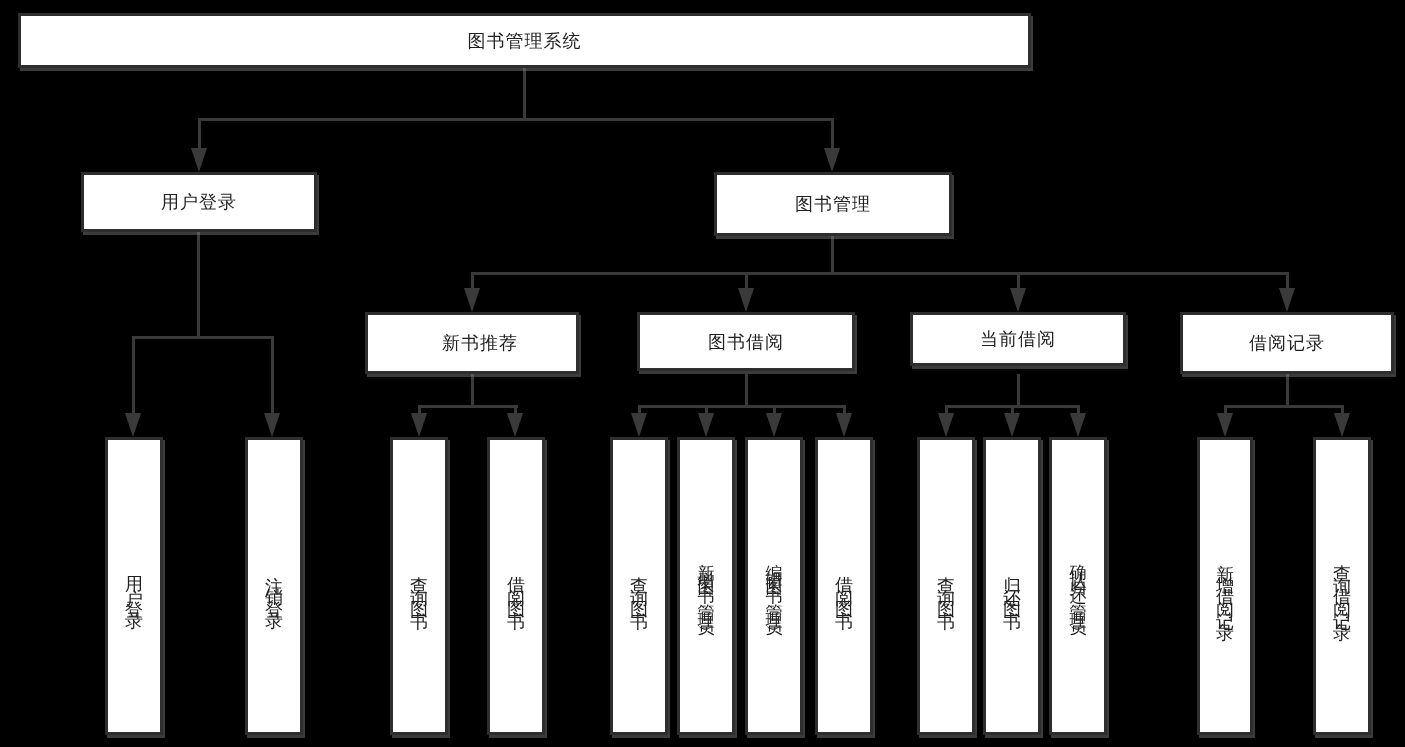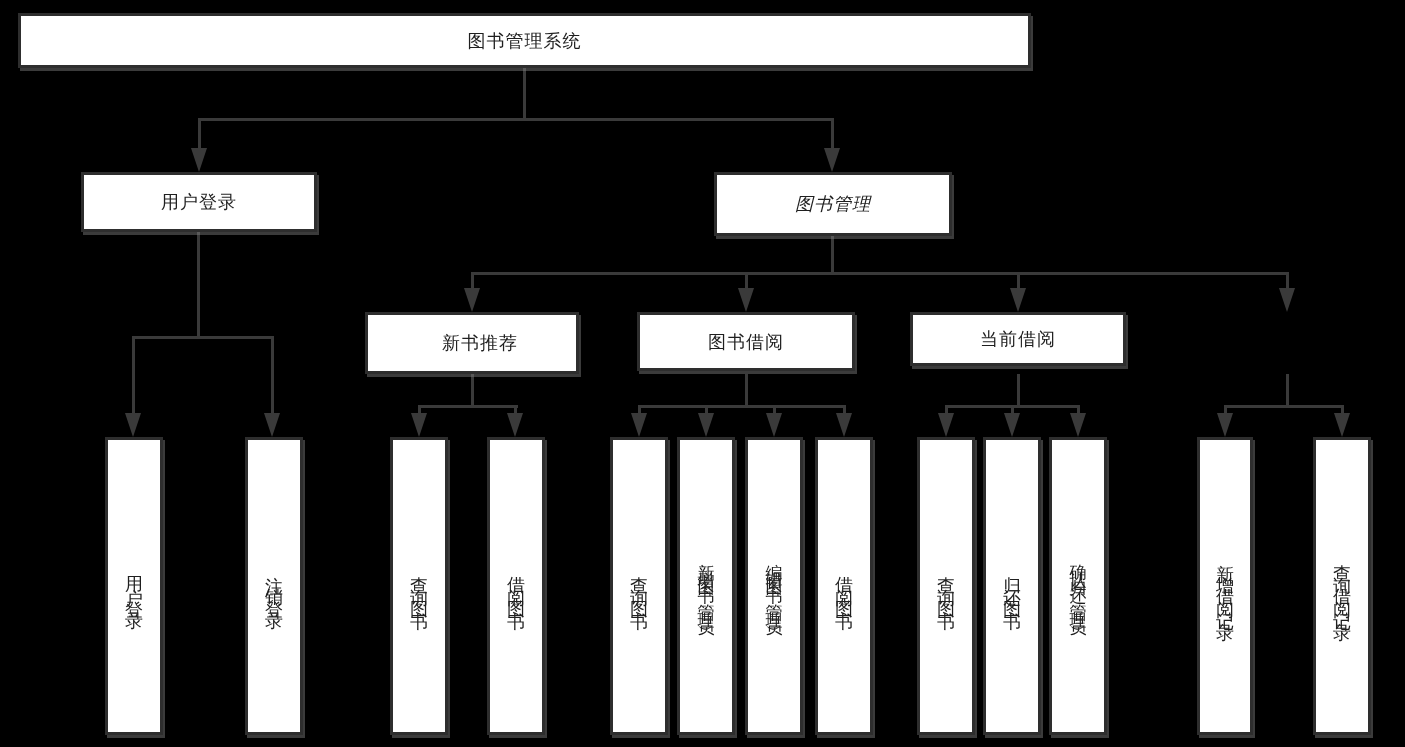--- a/index.html
+++ b/index.html
@@ -95,21 +95,21 @@
   <div class="hbox" style="left:18px; top:13px; width:1013px; height:55px;">图书管理系统</div>
 
   <div class="vline" style="left:523px; top:68px; height:50px;"></div>
   <div class="hline" style="left:198px; top:118px; width:636px;"></div>
   <div class="vline" style="left:198px; top:118px; height:34px;"></div>
   <div class="arrow" style="left:191px; top:148px;"></div>
   <div class="vline" style="left:831px; top:118px; height:34px;"></div>
   <div class="arrow" style="left:824px; top:148px;"></div>
 
   <div class="hbox" style="left:81px; top:172px; width:236px; height:60px;">用户登录</div>
-  <div class="hbox" style="left:714px; top:172px; width:238px; height:64px;font-style:italic;">图书管理</div>
+  <div class="hbox" style="left:714px; top:172px; width:238px; height:64px;">图书管理</div>
 
   <div class="vline" style="left:197px; top:232px; height:104px;"></div>
   <div class="hline" style="left:132px; top:336px; width:142px;"></div>
   <div class="vline" style="left:132px; top:336px; height:80px;"></div>
   <div class="arrow" style="left:125px; top:413px;"></div>
   <div class="vline" style="left:271px; top:336px; height:80px;"></div>
   <div class="arrow" style="left:264px; top:413px;"></div>
 
   <div class="vline" style="left:831px; top:232px; height:40px;"></div>
   <div class="hline" style="left:471px; top:272px; width:818px;"></div>
@@ -118,20 +118,21 @@
   <div class="vline" style="left:745px; top:272px; height:20px;"></div>
   <div class="arrow" style="left:738px; top:288px;"></div>
   <div class="vline" style="left:1017px; top:272px; height:20px;"></div>
   <div class="arrow" style="left:1010px; top:288px;"></div>
   <div class="vline" style="left:1286px; top:272px; height:20px;"></div>
   <div class="arrow" style="left:1279px; top:288px;"></div>
 
   <div class="hbox" style="left:365px; top:312px; width:214px; height:62px;padding-left:16px;">新书推荐</div>
   <div class="hbox" style="left:637px; top:312px; width:218px; height:59px;">图书借阅</div>
   <div class="hbox" style="left:910px; top:312px; width:216px; height:54px;">当前借阅</div>
+  <div class="hbox" style="left:1180px; top:312px; width:214px; height:62px;">借阅记录</div>
 
   <div class="vline" style="left:471px; top:374px; height:31px;"></div>
   <div class="hline" style="left:418px; top:405px; width:100px;"></div>
   <div class="vline" style="left:418px; top:405px; height:14px;"></div>
   <div class="arrow" style="left:411px; top:413px;"></div>
   <div class="vline" style="left:514px; top:405px; height:14px;"></div>
   <div class="arrow" style="left:507px; top:413px;"></div>
 
   <div class="vline" style="left:745px; top:374px; height:31px;"></div>
   <div class="hline" style="left:638px; top:405px; width:208px;"></div>

